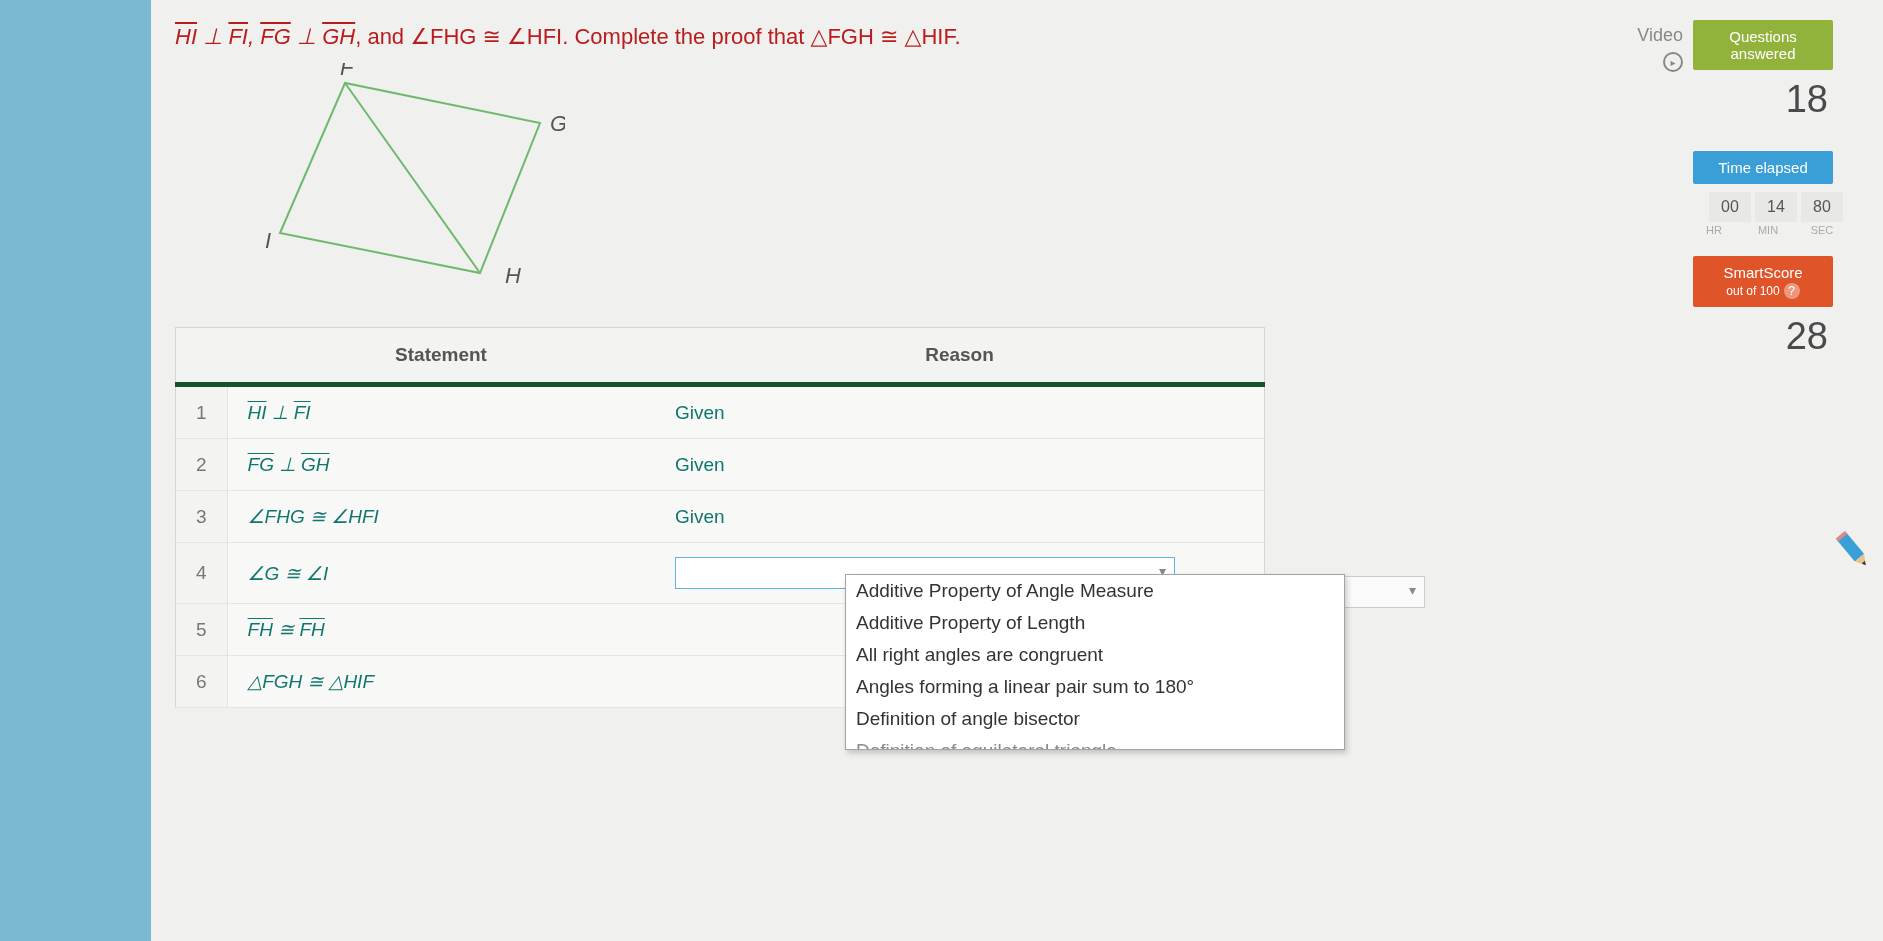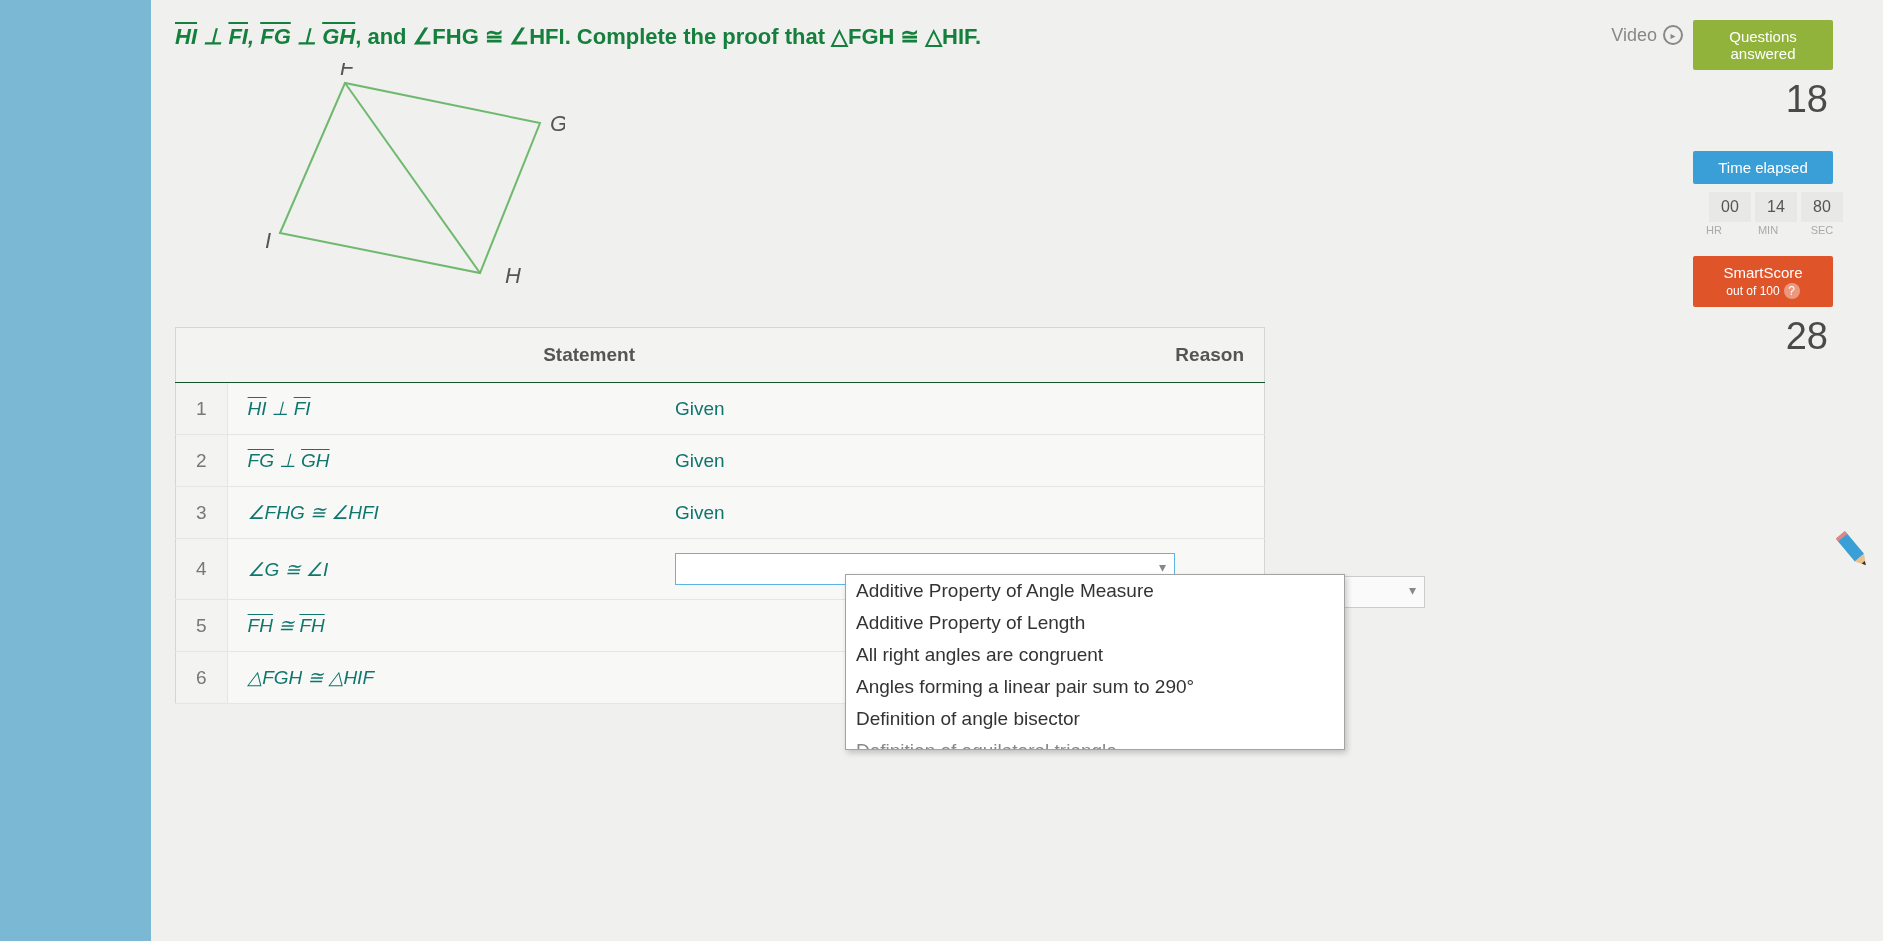--- a/index.html
+++ b/index.html
@@ -14,26 +14,25 @@
       width: 1883px;
       position: relative;
     }
     .main-content {
       position: absolute;
       left: 175px;
       top: 20px;
       width: 1400px;
     }
     .problem-statement {
-      color: #15803d;
+      color: #b91c1c;
       font-size: 22px;
       line-height: 1.5;
       margin-bottom: 10px;
       font-style: italic;
-      font-weight: bold;
     }
     .overline {
       text-decoration: overline;
       font-style: italic;
     }
     .normal-text {
       font-style: normal;
     }
     .diagram-container {
       margin-left: 70px;
@@ -41,26 +40,26 @@
       margin-bottom: 30px;
     }
     .proof-table {
       width: 1090px;
       border-collapse: collapse;
       margin-top: 20px;
       background: #f8f8f7;
       border: 1px solid #d5d5d3;
     }
     .proof-table th {
-      text-align: right;
+      text-align: center;
       padding: 16px 20px;
       font-weight: bold;
       font-size: 19px;
       color: #555;
-      border-bottom: 1px solid #14532d;
+      border-bottom: 5px solid #14532d;
       background: #f3f3f1;
     }
     .proof-table td {
       padding: 14px 20px;
       font-size: 19px;
       color: #0f766e;
       border-bottom: 1px solid #e5e5e3;
     }
     .proof-table td.row-num {
       width: 50px;
@@ -137,22 +136,23 @@
       top: 20px;
       width: 150px;
     }
     .video-link {
       position: absolute;
       right: 200px;
       top: 25px;
       color: #888;
       font-size: 18px;
       display: flex;
-      align-items: flex-start;
+      align-items: flex-end;
       gap: 6px;
+      flex-direction: column;
     }
     .video-link .circle-icon {
       display: inline-flex;
       width: 20px;
       height: 20px;
       border: 2px solid #888;
       border-radius: 50%;
       align-items: center;
       justify-content: center;
       font-size: 10px;
@@ -303,21 +303,21 @@
       </tr>
     </tbody>
   </table>
 
   <div class="dropdown-secondary"></div>
 
   <div class="dropdown-options">
     <div class="dropdown-option">Additive Property of Angle Measure</div>
     <div class="dropdown-option">Additive Property of Length</div>
     <div class="dropdown-option">All right angles are congruent</div>
-    <div class="dropdown-option">Angles forming a linear pair sum to 290°</div>
+    <div class="dropdown-option">Angles forming a linear pair sum to 180°</div>
     <div class="dropdown-option">Definition of angle bisector</div>
     <div class="dropdown-option cutoff">Definition of equilateral triangle</div>
   </div>
 </div>
 
 <div class="video-link">
   <span>Video</span>
   <span class="circle-icon">▸</span>
 </div>
 

